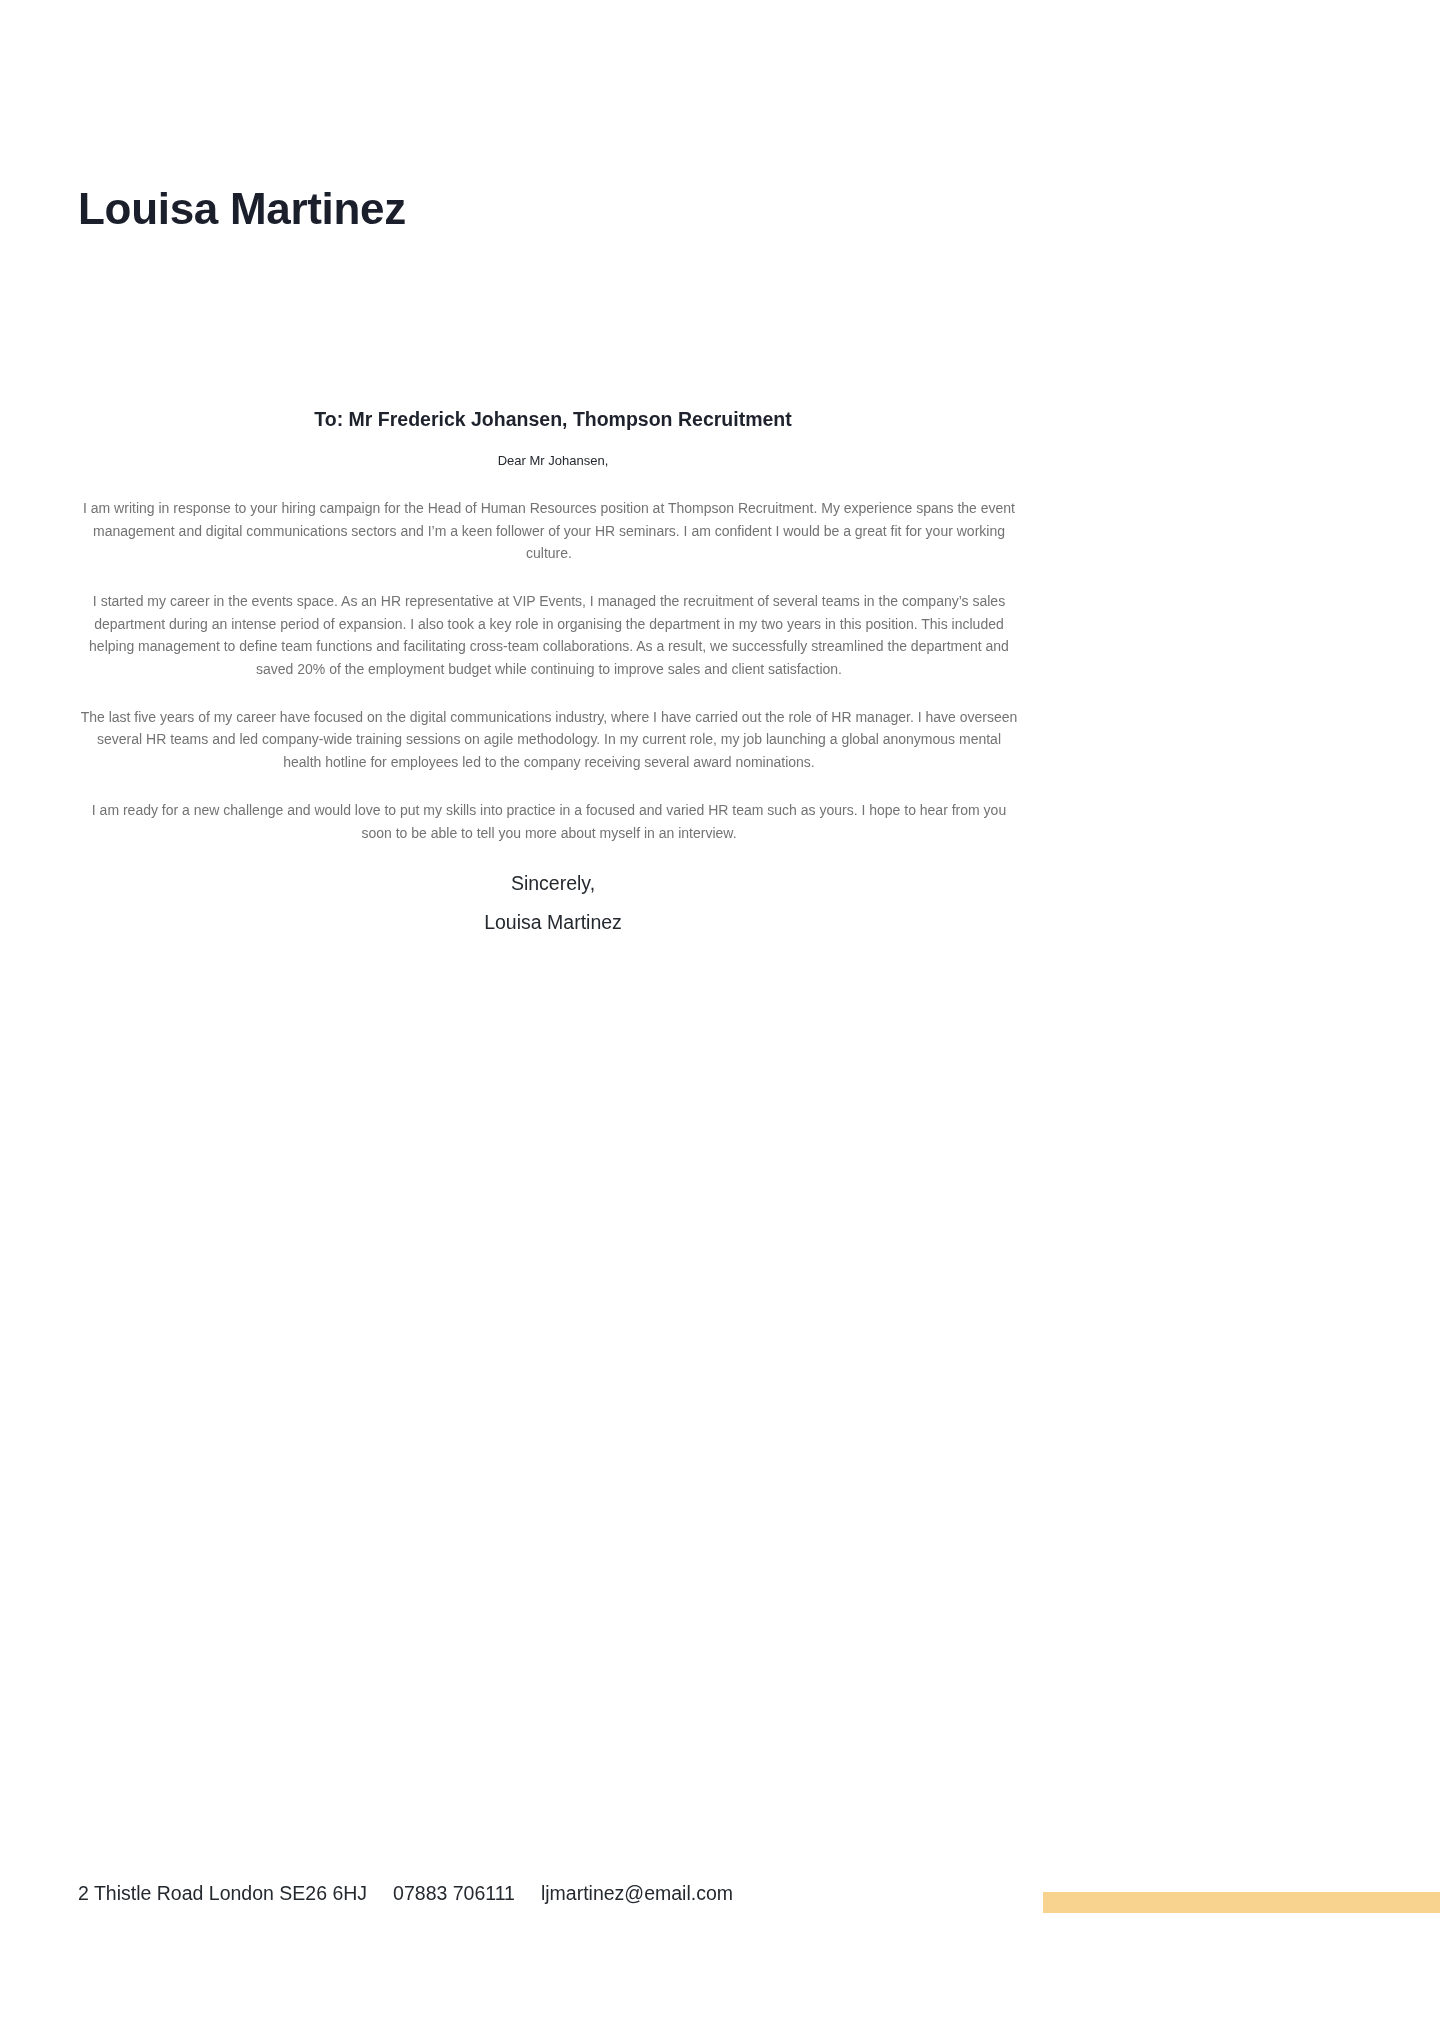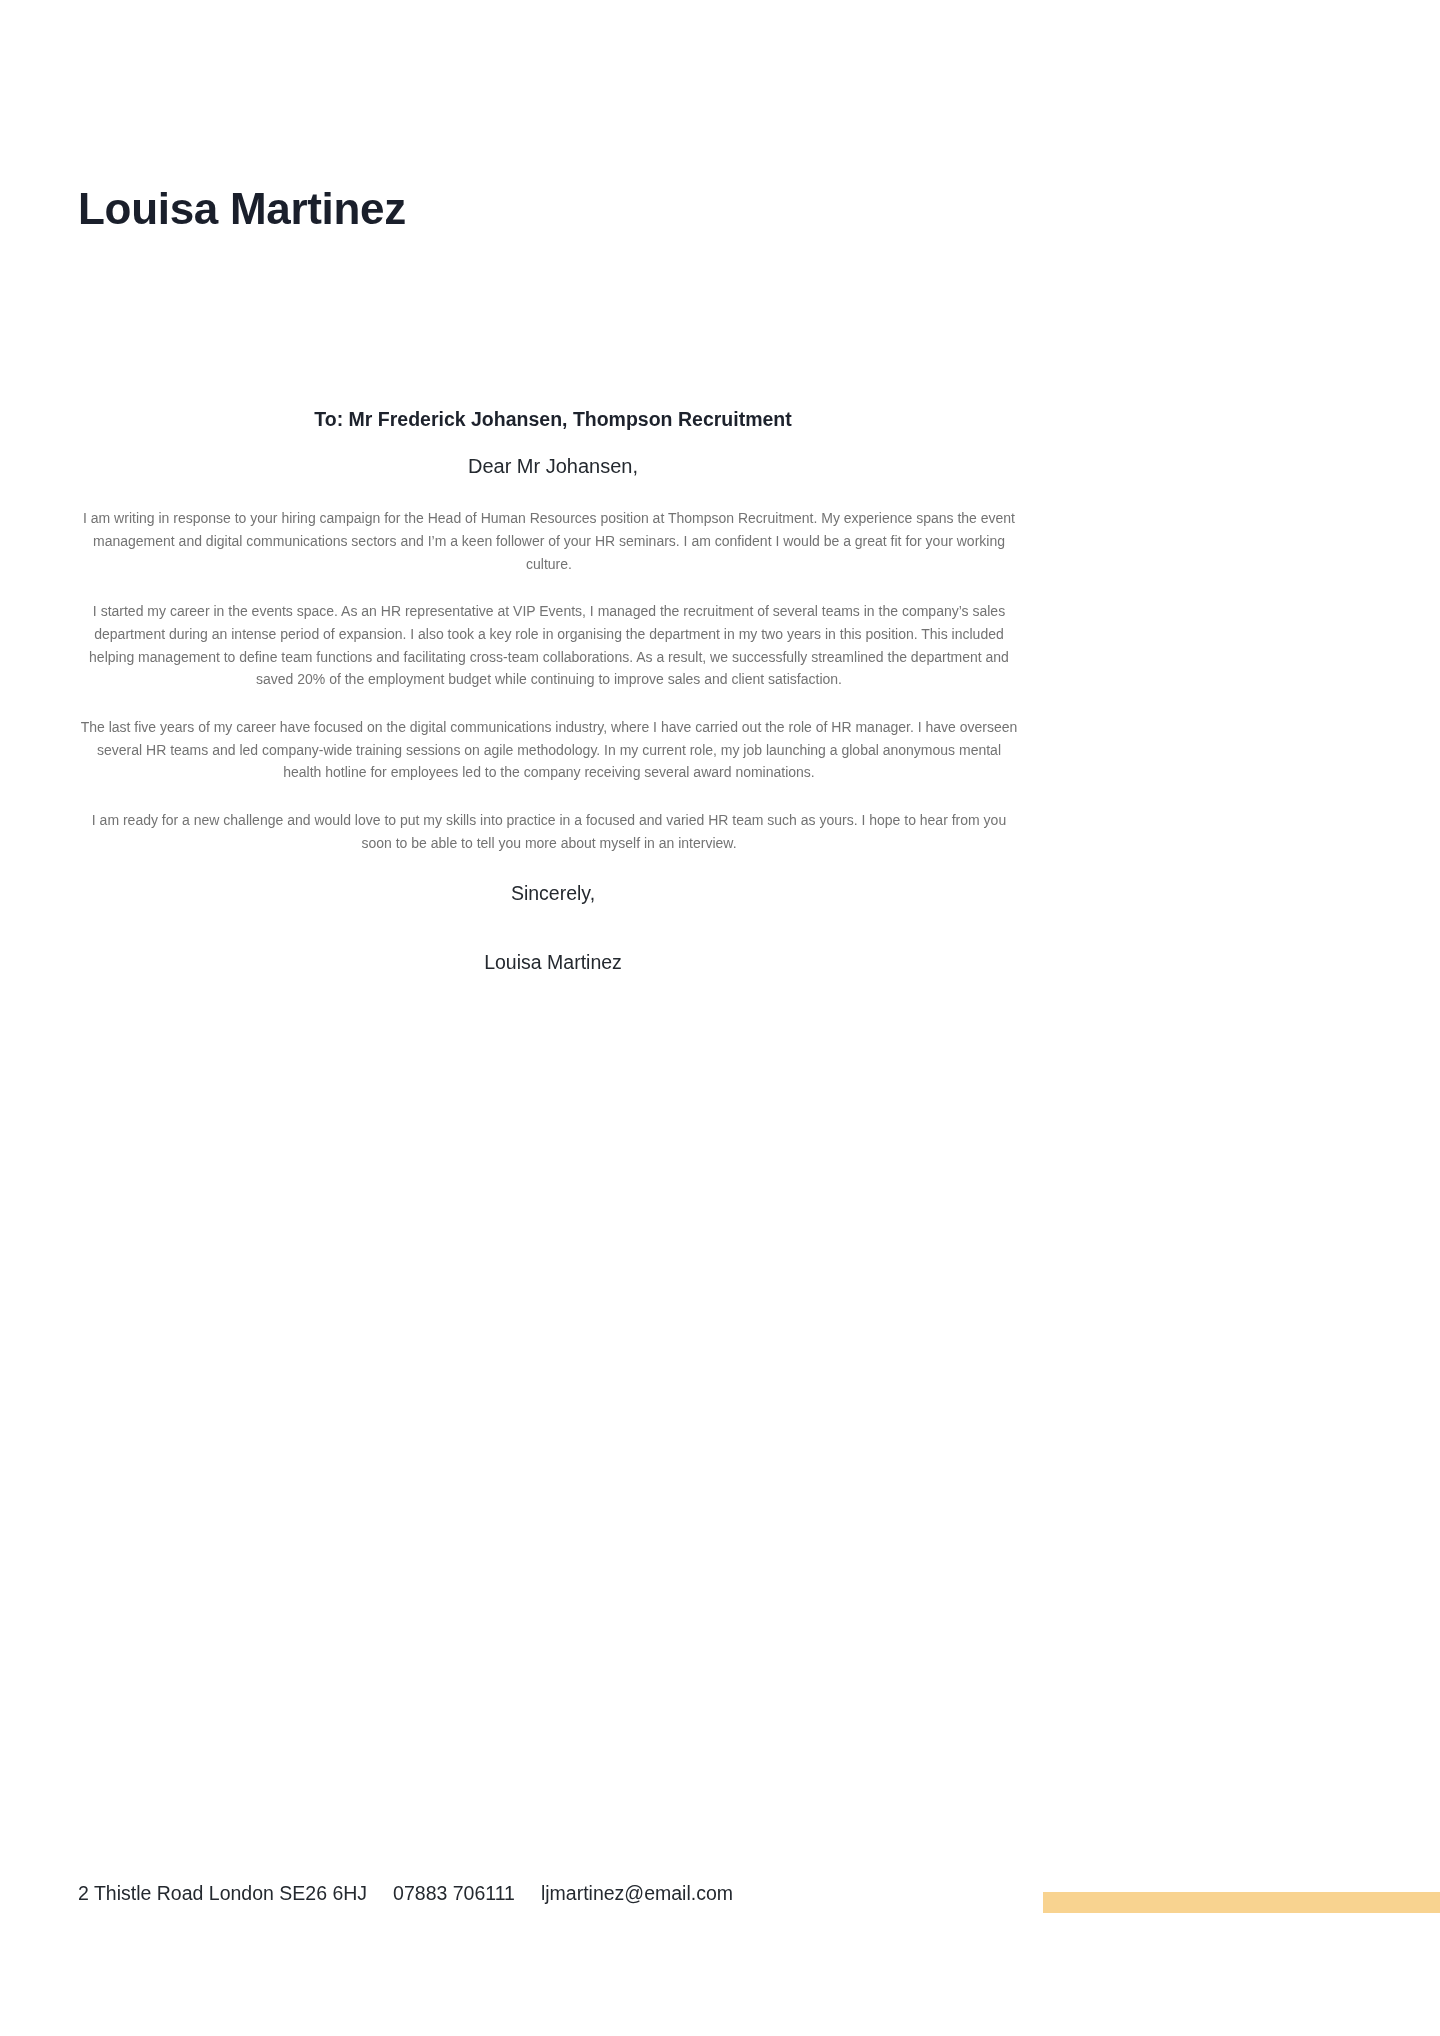--- a/index.html
+++ b/index.html
@@ -58,39 +58,39 @@
 
   .recipient {
     font-size: 19.5px;
     font-weight: bold;
     color: #1d222c;
     line-height: 1.45;
     margin-bottom: 19px;
   }
 
   .salutation {
-    font-size: 20px;
+    font-size: 13px;
     color: #24292f;
     line-height: 1.45;
     margin-bottom: 26px;
   }
 
   .para {
     font-size: 14px;
     color: #737373;
     line-height: 1.62;
     margin-bottom: 25px;
     max-width: 942px;
   }
 
   .closing {
     font-size: 19.5px;
     color: #24292f;
     line-height: 1.45;
-    margin-bottom: 40px;
+    margin-bottom: 11px;
   }
 
   .signature {
     font-size: 19.5px;
     color: #24292f;
     line-height: 1.45;
   }
 
   
   .footer {

